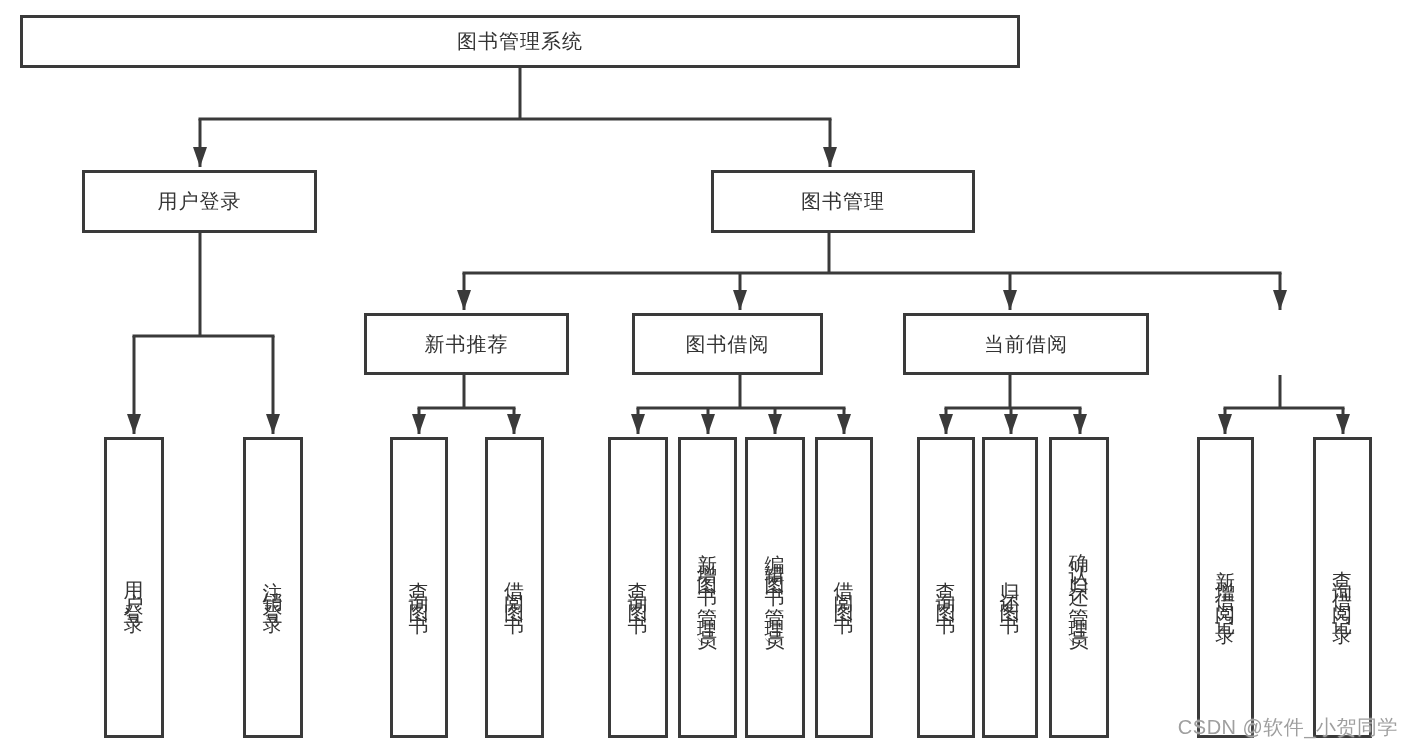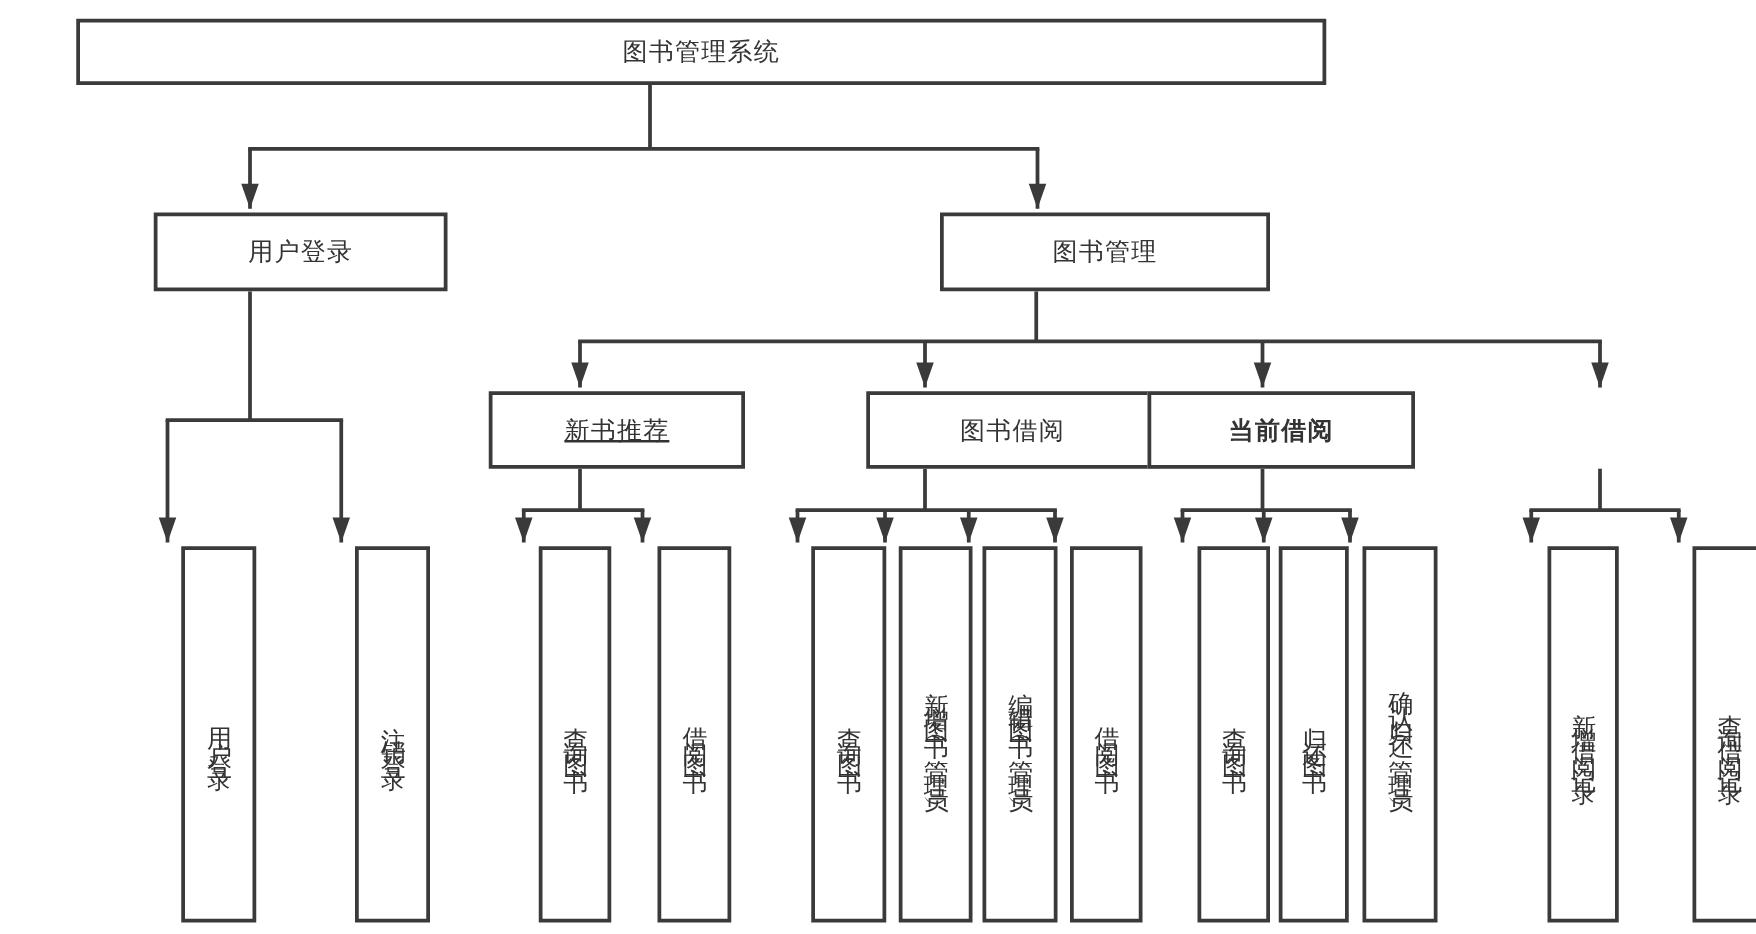--- a/index.html
+++ b/index.html
@@ -15,21 +15,20 @@
   .node{
     position:absolute;
     box-sizing:border-box;
     border:3px solid #3a3a3a;
     background:#ffffff;
     display:flex;align-items:center;justify-content:center;
     font-size:20px;
     letter-spacing:1px;
     color:#333333;
     white-space:nowrap;
-    margin-left:41px;
   }
   .root{left:20px;top:15px;width:1000px;height:53px;border-width:3px;}
   .lvl2{top:170px;height:63px;}
   .lvl3{top:313px;height:62px;}
   .leaf{top:437px;height:301px;}
   .vtext{
     writing-mode:vertical-rl;
     text-orientation:mixed;
     letter-spacing:11px;
     font-size:20px;
@@ -96,23 +95,23 @@
     <path d="M1225,408 H1343" stroke-linecap="square"></path>
     <path d="M1225,408 V434" marker-end="url(#arw)"></path>
     <path d="M1343,408 V434" marker-end="url(#arw)"></path>
   </svg>
 
   <div class="node root">图书管理系统</div>
 
   <div class="node lvl2" style="left:82px;width:235px;">用户登录</div>
   <div class="node lvl2" style="left:711px;width:264px;">图书管理</div>
 
-  <div class="node lvl3" style="left:350px;width:205px;text-decoration:underline;">新书推荐</div>
-  <div class="node lvl3" style="left:652px;width:234px;">图书借阅</div>
-  <div class="node lvl3" style="left:877px;width:214px;font-weight:bold;">当前借阅</div>
+  <div class="node lvl3" style="left:364px;width:205px;">新书推荐</div>
+  <div class="node lvl3" style="left:632px;width:191px;">图书借阅</div>
+  <div class="node lvl3" style="left:903px;width:246px;">当前借阅</div>
 
   <div class="node leaf" style="left:104px;width:60px;">
     <span class="vtext">用户登录</span>
   </div>
   <div class="node leaf" style="left:243px;width:60px;">
     <span class="vtext">注销登录</span>
   </div>
 
   <div class="node leaf" style="left:390px;width:58px;">
     <span class="vtext">查询图书</span>
@@ -144,14 +143,15 @@
     <span class="vtext">确认归还（管理员）</span>
   </div>
 
   <div class="node leaf" style="left:1197px;width:57px;">
     <span class="vtext">新增借阅记录</span>
   </div>
   <div class="node leaf" style="left:1313px;width:59px;">
     <span class="vtext">查询借阅记录</span>
   </div>
 
+  <div class="watermark">CSDN @软件_小贺同学</div>
 
 </div>
 
 </body></html>

